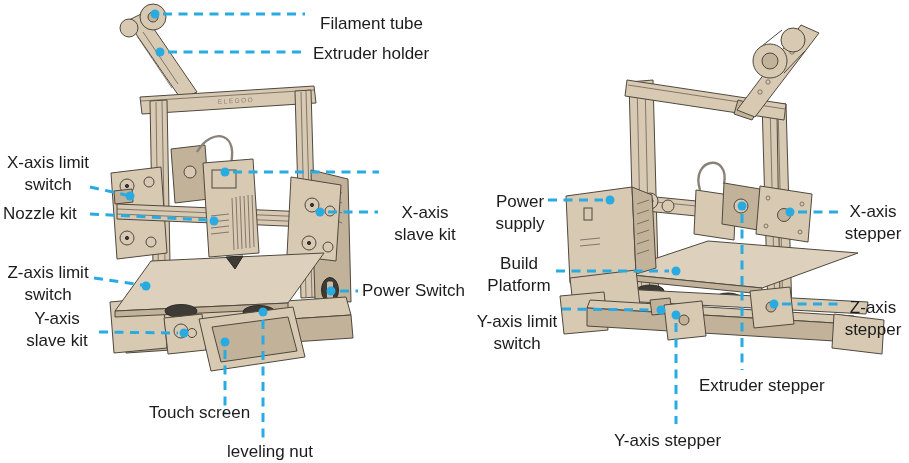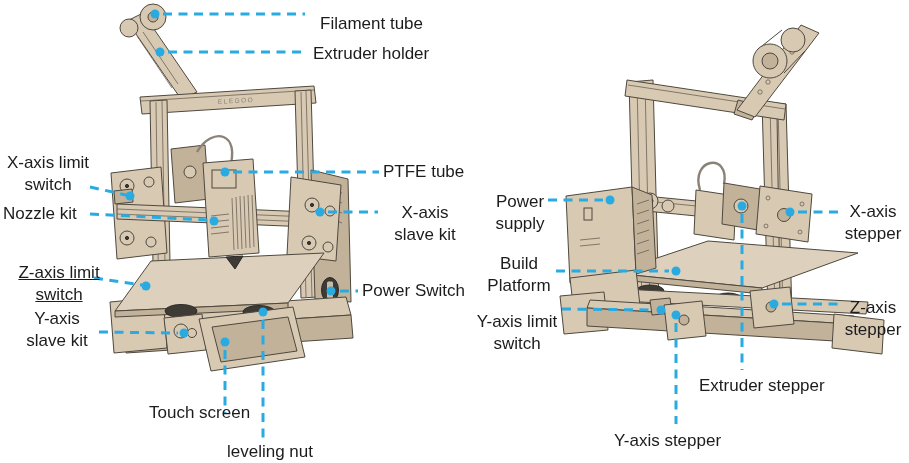--- a/index.html
+++ b/index.html
@@ -312,24 +312,23 @@
     <line class="lead" x1="676" y1="323" x2="676" y2="424"></line>
         <circle class="dot" cx="676" cy="315" r="4.5"></circle>
   </g>
 </svg>
 
 <div class="label" style="left:320px;top:13px;">Filament tube</div>
 <div class="label" style="left:313px;top:43px;">Extruder holder</div>
 <div class="label center" style="left:2px;top:152px;width:92px;">X-axis limit
 switch</div>
 <div class="label" style="left:3px;top:203px;">Nozzle kit</div>
-<div class="label" style="left:383px;top:161px;">PTFE tube</div>
 <div class="label center" style="left:384px;top:202px;width:82px;">X-axis
 slave kit</div>
-<div class="label center" style="left:13px;top:262px;width:92px;text-decoration:underline;">Z-axis limit
+<div class="label center" style="left:2px;top:262px;width:92px;">Z-axis limit
 switch</div>
 <div class="label" style="left:362px;top:280px;">Power Switch</div>
 <div class="label center" style="left:16px;top:308px;width:82px;">Y-axis
 slave kit</div>
 <div class="label" style="left:133px;top:402px;margin-left:16px;">Touch screen</div>
 <div class="label" style="left:227px;top:441px;">leveling nut</div>
 <div class="label center" style="left:479px;top:253px;width:80px;">Build
 Platform</div>
 <div class="label center" style="left:487px;top:191px;width:66px;">Power
 supply</div>

